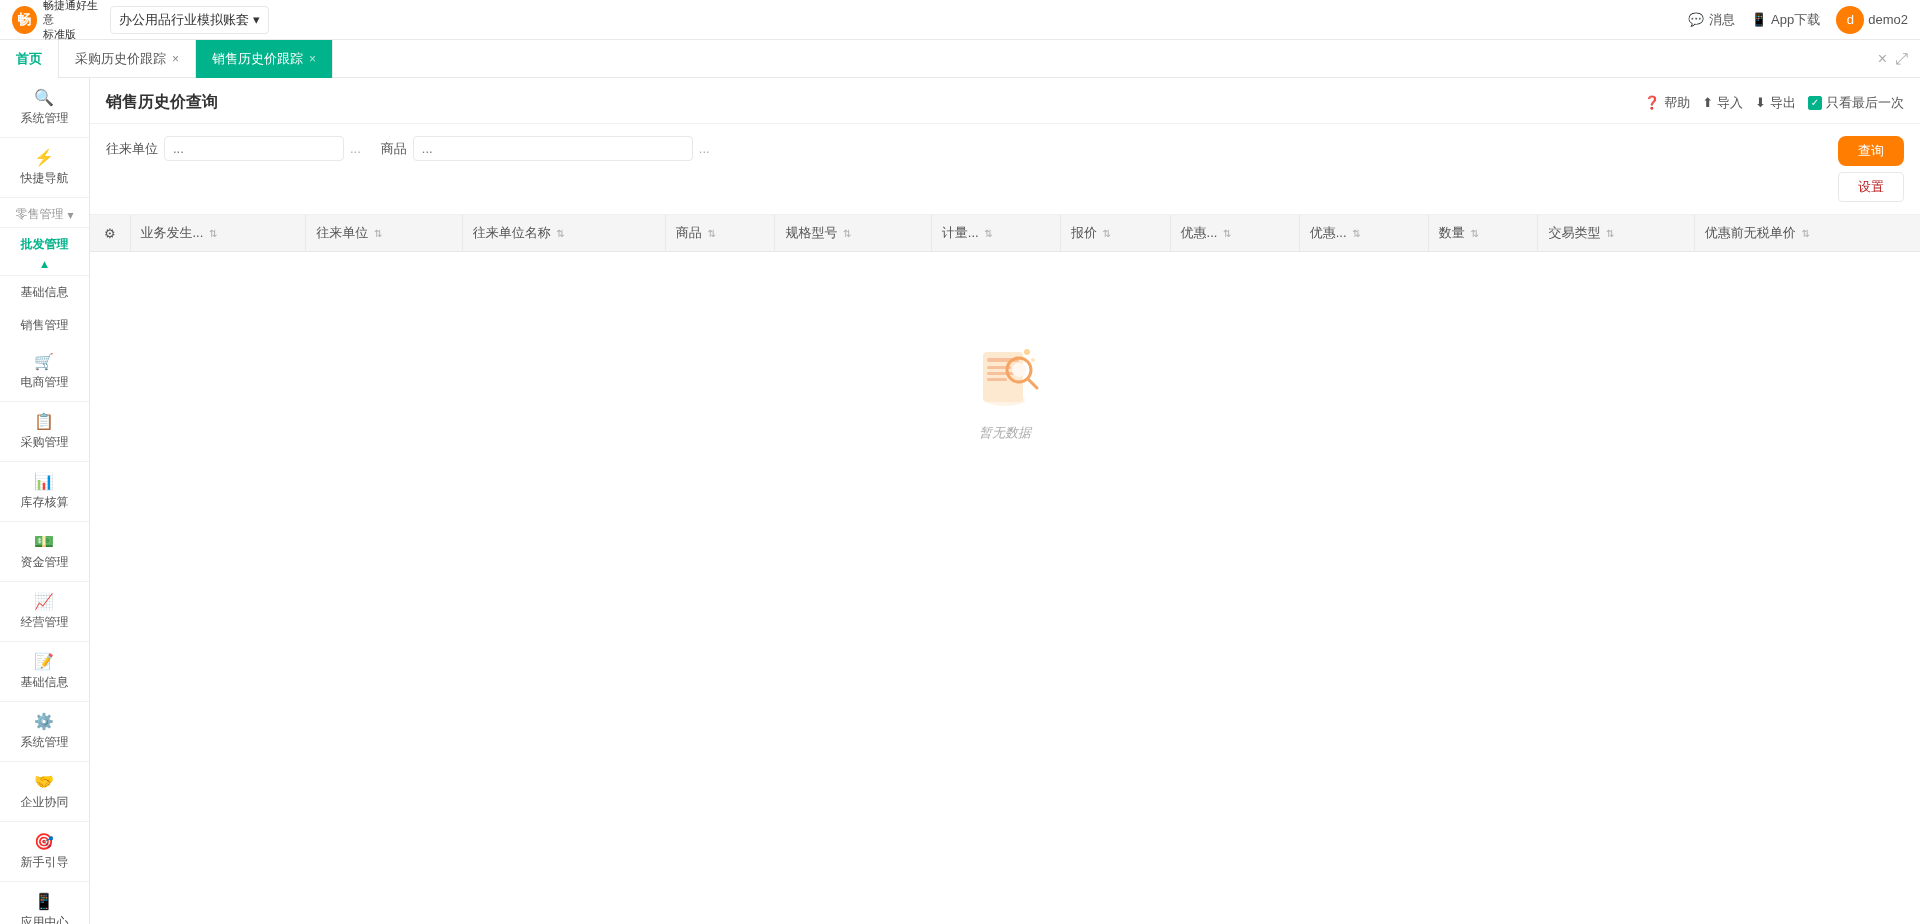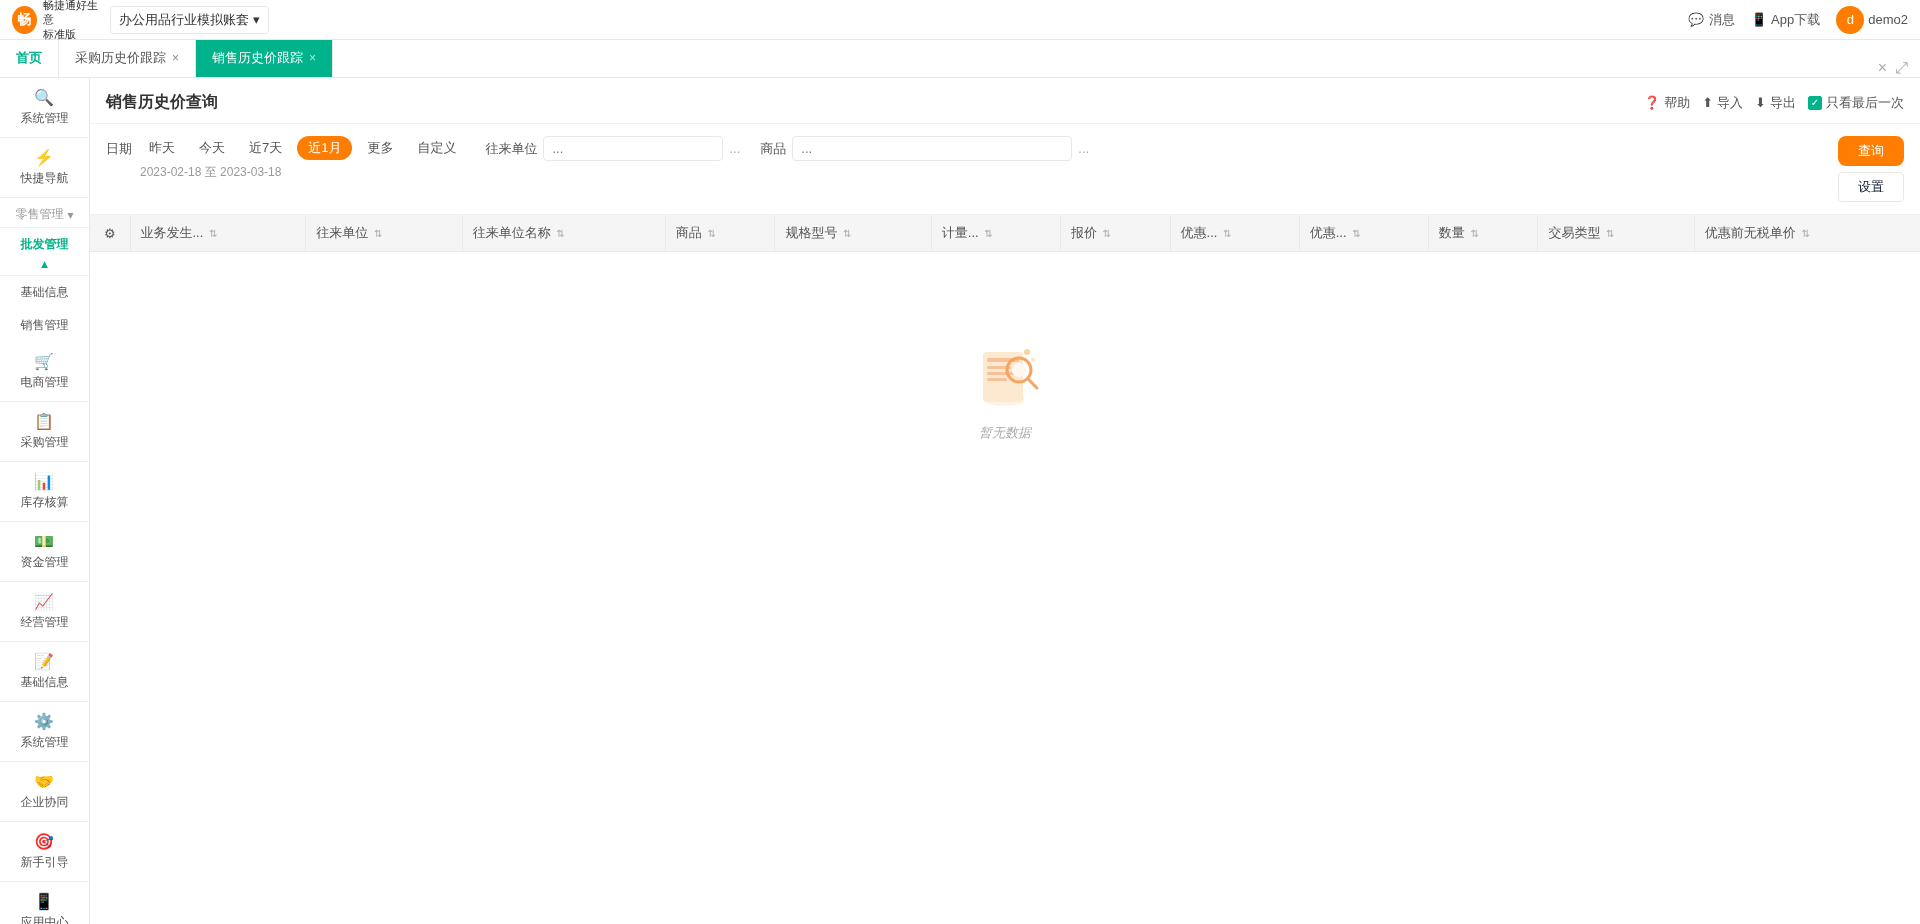--- a/index.html
+++ b/index.html
@@ -54,21 +54,21 @@
       display: flex; align-items: center; justify-content: center;
       color: #fff; font-size: 13px;
     }
 
     
     .tab-bar {
       height: 38px;
       background: #fff;
       border-bottom: 1px solid #e8e8e8;
       display: flex;
-      align-items: flex-end;
+      align-items: center;
       padding: 0;
     }
     .tab-item {
       height: 38px;
       display: flex; align-items: center;
       padding: 0 16px;
       cursor: pointer;
       font-size: 13px;
       color: #555;
       border-right: 1px solid #e8e8e8;
@@ -244,21 +244,21 @@
       background: #ff7d00;
       color: #fff;
       border: none;
       border-radius: 8px;
       padding: 6px 20px;
       font-size: 13px;
       cursor: pointer;
     }
     .btn-settings {
       background: #fff;
-      color: #0f172a;
+      color: #b91c1c;
       border: 1px solid #e8e8e8;
       border-radius: 4px;
       padding: 5px 16px;
       font-size: 13px;
       cursor: pointer;
     }
     .filter-actions {
       display: flex;
       flex-direction: column;
       gap: 6px;
@@ -449,34 +449,20 @@
             <span>导出</span>
           </div>
           <div class="header-action-item">
             <div class="checkbox-styled">✓</div>
             <span>只看最后一次</span>
           </div>
         </div>
       </div>
 
       <div class="filter-bar">
-        <div class="filter-group">
-          <span class="filter-label">日期</span>
-          <div>
-            <div class="filter-date-buttons">
-              <span class="date-btn">昨天</span>
-              <span class="date-btn">今天</span>
-              <span class="date-btn">近7天</span>
-              <span class="date-btn active">近1月</span>
-              <span class="date-btn">更多</span>
-              <span class="date-btn">自定义</span>
-            </div>
-            <div class="date-range-text">2023-02-18 至 2023-03-18</div>
-          </div>
-        </div>
 
         <div class="filter-field">
           <span class="filter-field-label">往来单位</span>
           <input class="filter-input" type="text" placeholder="..." style="width: 180px;">
           <span class="filter-dots">...</span>
         </div>
 
         <div class="filter-field">
           <span class="filter-field-label">商品</span>
           <input class="filter-input" type="text" placeholder="..." style="width: 280px;">

